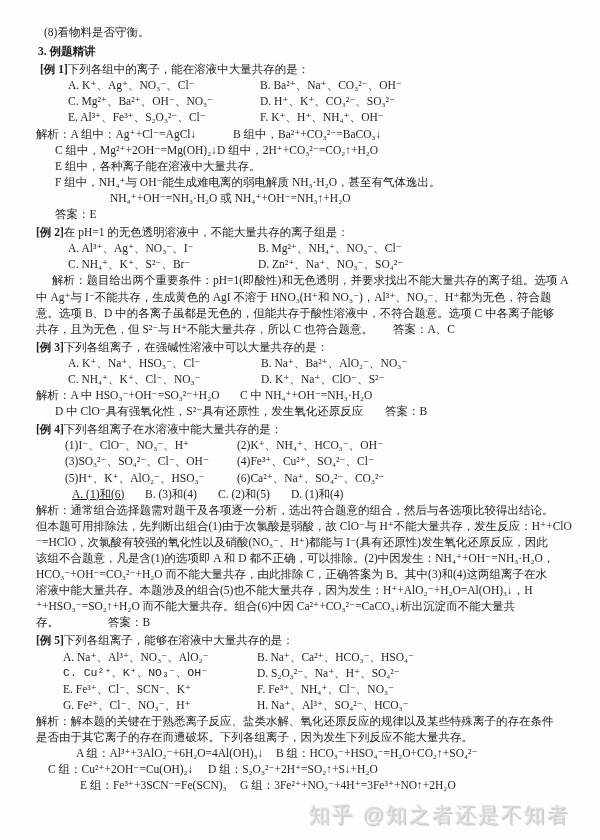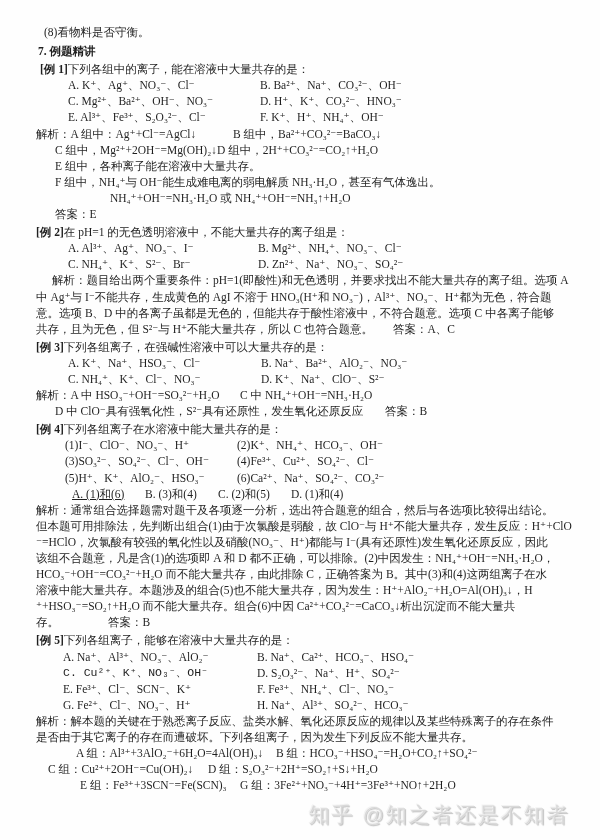--- a/index.html
+++ b/index.html
@@ -39,24 +39,24 @@
     text-shadow: -1px -1px 0 #f3f3f3, 1px 1px 1px #bfbfbf;
     font-family: "Liberation Sans", "DejaVu Sans", sans-serif;
   }
 </style>
 </head>
 <body>
 
 <div class="page">
   <div class="doc">
       <div class="line" style="padding-left: 44px;"><span class="seg">(8)看物料是否守衡。</span></div>
-      <div class="line" style="padding-left: 38px; margin-top: 3px;"><span class="seg bold">7. 例题精讲</span></div>
+      <div class="line" style="padding-left: 38px; margin-top: 3px;"><span class="seg bold">3. 例题精讲</span></div>
       <div class="line" style="padding-left: 40px; margin-top: 2px;"><span class="seg bold">[例 1]</span><span class="seg">下列各组中的离子，能在溶液中大量共存的是：</span></div>
       <div class="line" style="padding-left: 68px;"><span class="seg" style="min-width: 192px;">A. K⁺、Ag⁺、NO₃⁻、Cl⁻</span><span class="seg">B. Ba²⁺、Na⁺、CO₃²⁻、OH⁻</span></div>
-      <div class="line" style="padding-left: 68px;"><span class="seg" style="min-width: 192px;">C. Mg²⁺、Ba²⁺、OH⁻、NO₃⁻</span><span class="seg">D. H⁺、K⁺、CO₃²⁻、HNO₃⁻</span></div>
+      <div class="line" style="padding-left: 68px;"><span class="seg" style="min-width: 192px;">C. Mg²⁺、Ba²⁺、OH⁻、NO₃⁻</span><span class="seg">D. H⁺、K⁺、CO₃²⁻、SO₃²⁻</span></div>
       <div class="line" style="padding-left: 68px;"><span class="seg" style="min-width: 192px;">E. Al³⁺、Fe³⁺、S₂O₃²⁻、Cl⁻</span><span class="seg">F. K⁺、H⁺、NH₄⁺、OH⁻</span></div>
       <div class="line" style="padding-left: 36px;"><span class="seg" style="min-width: 197px;">解析：A 组中：Ag⁺+Cl⁻=AgCl↓</span><span class="seg">B 组中，Ba²⁺+CO₃²⁻=BaCO₃↓</span></div>
       <div class="line" style="padding-left: 55px;"><span class="seg" style="min-width: 162px;">C 组中，Mg²⁺+2OH⁻=Mg(OH)₂↓</span><span class="seg">D 组中，2H⁺+CO₃²⁻=CO₂↑+H₂O</span></div>
       <div class="line" style="padding-left: 55px;"><span class="seg">E 组中，各种离子能在溶液中大量共存。</span></div>
       <div class="line" style="padding-left: 55px;"><span class="seg">F 组中，NH₄⁺与 OH⁻能生成难电离的弱电解质 NH₃·H₂O，甚至有气体逸出。</span></div>
       <div class="line" style="padding-left: 110px;"><span class="seg">NH₄⁺+OH⁻=NH₃·H₂O 或 NH₄⁺+OH⁻=NH₃↑+H₂O</span></div>
       <div class="line" style="padding-left: 55px;"><span class="seg">答案：E</span></div>
       <div class="line" style="padding-left: 36px; margin-top: 2px;"><span class="seg bold">[例 2]</span><span class="seg">在 pH=1 的无色透明溶液中，不能大量共存的离子组是：</span></div>
       <div class="line" style="padding-left: 68px;"><span class="seg" style="min-width: 190px;">A. Al³⁺、Ag⁺、NO₃⁻、I⁻</span><span class="seg">B. Mg²⁺、NH₄⁺、NO₃⁻、Cl⁻</span></div>
       <div class="line" style="padding-left: 68px;"><span class="seg" style="min-width: 190px;">C. NH₄⁺、K⁺、S²⁻、Br⁻</span><span class="seg">D. Zn²⁺、Na⁺、NO₃⁻、SO₄²⁻</span></div>

